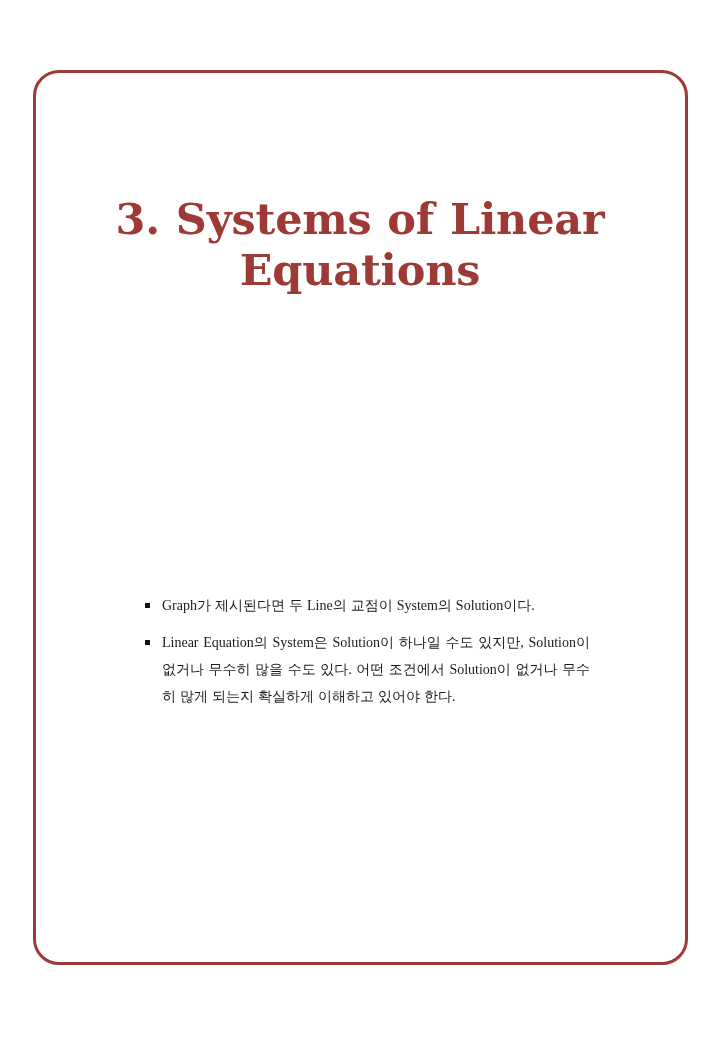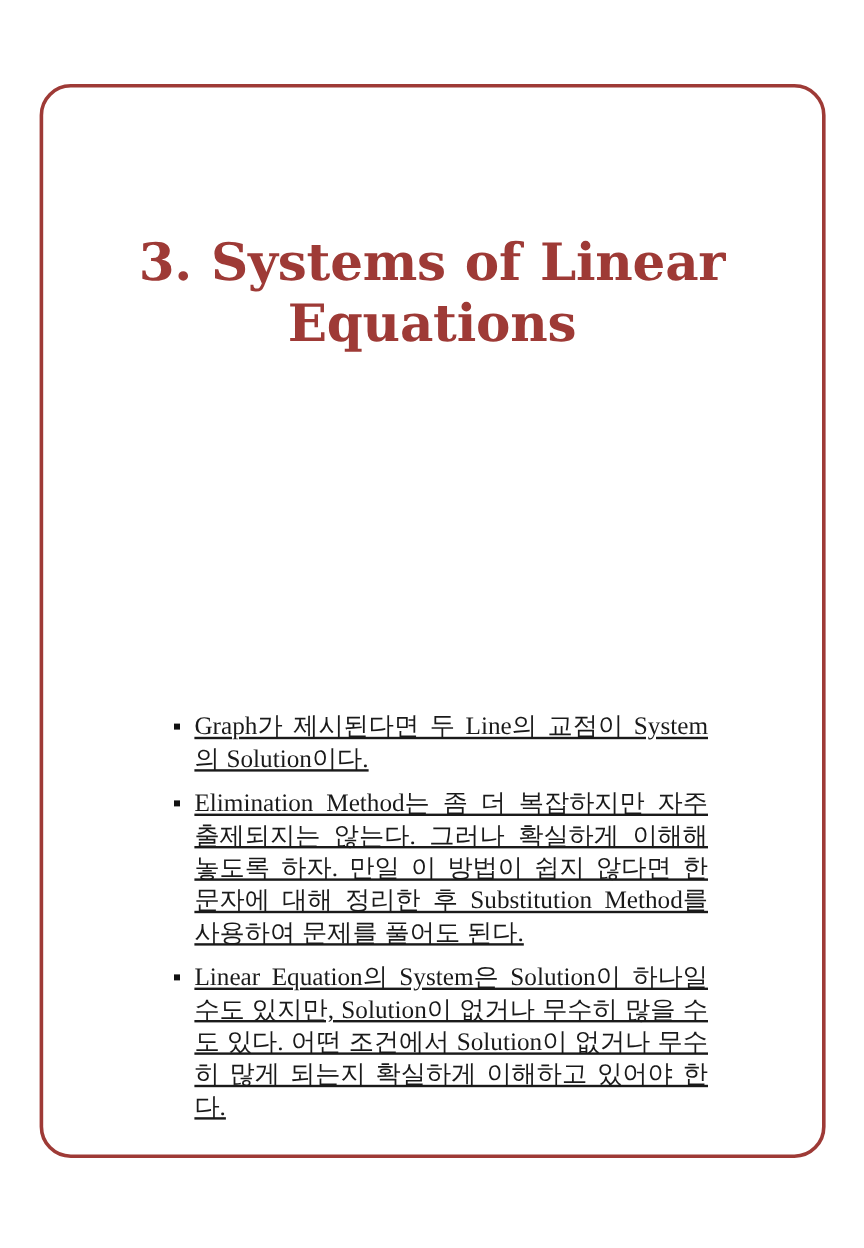--- a/index.html
+++ b/index.html
@@ -68,27 +68,26 @@
     left: 145px;
     top: 592px;
     width: 445px;
   }
 
   .bullet-item {
     position: relative;
     padding-left: 17px;
     margin: 0 0 10px 0;
     font-family: "Liberation Serif", "DejaVu Serif", serif;
-    font-size: 21px;
+    font-size: 14px;
     line-height: 27px;
     color: #1a1a1a;
     text-align: justify;
     text-justify: inter-word;
     word-spacing: 0.5px;
-    text-decoration: underline;
   }
 
   .bullet-item:last-child {
     margin-bottom: 15px;
   }
 
   .bullet-marker {
     position: absolute;
     left: 0;
     top: 11px;
@@ -114,24 +113,20 @@
   </div>
 
   <div id="body-block">
 
     <p class="bullet-item" style="color: rgb(26, 26, 26);">
       <span class="bullet-marker" style="background: rgb(17, 17, 17);"></span>
       <span class="bullet-text">Graph가 제시된다면 두 Line의 교점이 System의 Solution이다.</span>
     </p>
 
 
-    <p class="bullet-item" style="color: rgb(26, 26, 26);">
-      <span class="bullet-marker" style="background: rgb(17, 17, 17);"></span>
-      <span class="bullet-text">Elimination Method는 좀 더 복잡하지만 자주 출제되지는 않는다. 그러나 확실하게 이해해 놓도록 하자. 만일 이 방법이 쉽지 않다면 한 문자에 대해 정리한 후 Substitution Method를 사용하여 문제를 풀어도 된다.</span>
-    </p>
 
     <p class="bullet-item" style="color: rgb(26, 26, 26);">
       <span class="bullet-marker" style="background: rgb(17, 17, 17);"></span>
       <span class="bullet-text">Linear Equation의 System은 Solution이 하나일 수도 있지만, Solution이 없거나 무수히 많을 수도 있다. 어떤 조건에서 Solution이 없거나 무수히 많게 되는지 확실하게 이해하고 있어야 한다.</span>
     </p>
 
   </div>
 
 </div>
 

